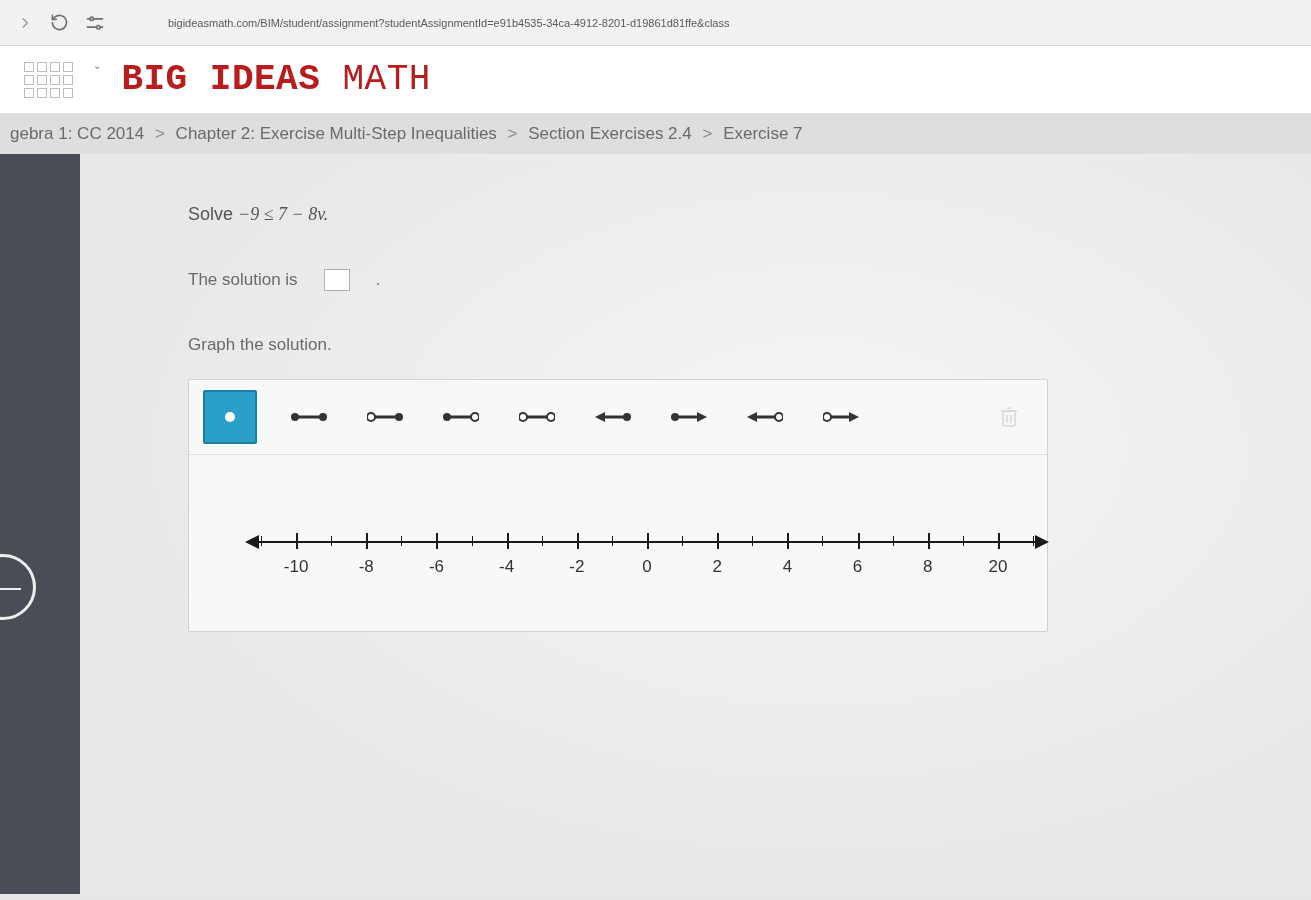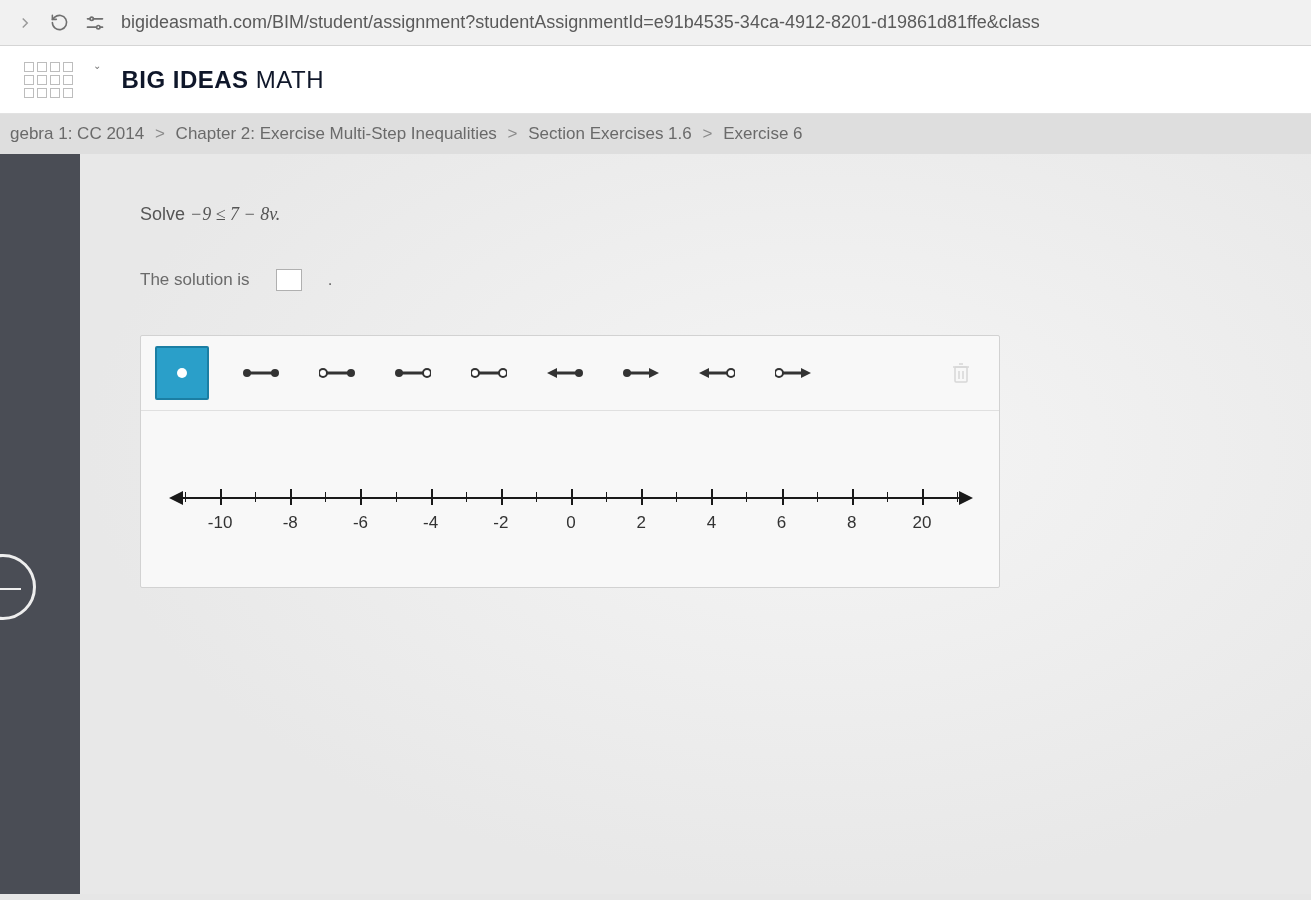--- a/index.html
+++ b/index.html
@@ -14,41 +14,41 @@
   .browser-bar {
     height:46px;
     background:#f1f1f1;
     display:flex;
     align-items:center;
     padding:0 16px;
     gap:16px;
     border-bottom:1px solid #d5d5d5;
   }
   .nav-icon { color:#9a9a9a; font-size:18px; display:inline-flex; }
-  .url { color:#5a5a5a; font-size:18px; white-space:nowrap; overflow:hidden; }
+  .url { color:#5a5a5a; font-size:11px; white-space:nowrap; overflow:hidden;margin-left:47px; }
   
   .header {
     background:#fff;
     display:flex;
     align-items:center;
     padding:10px 24px;
     gap:20px;
     border-bottom:1px solid #e2e2e2;
     height:68px;
   }
   .grid-icon {
     display:grid;
     grid-template-columns:repeat(4,10px);
     grid-template-rows:repeat(3,10px);
     gap:3px;
   }
   .grid-icon span {
     border:1px solid #bdbdbd;
   }
-  .brand { font-family: Liberation Sans, sans-serif; font-size:24px; color:#0f172a; letter-spacing:0.5px; }
+  .brand { font-family: Liberation Mono, monospace; font-size:36px; color:#b91c1c; letter-spacing:0.5px; }
   .brand .b1 { font-weight:800; }
   .brand .b2 { font-weight:400; }
   .dropcaret { font-size:10px; color:#777; align-self:flex-start; margin-top:4px; }
   
   .breadcrumb {
     background:#dedede;
     padding:10px 10px;
     font-size:17px;
     color:#6a6a6a;
     white-space:nowrap;
@@ -79,21 +79,21 @@
   }
   .rail-circle::after {
     content:"";
     position:absolute;
     width:30px; height:2px;
     background:#eee;
     top:31px; left:18px;
   }
   .main {
     flex:1;
-    padding:50px 60px 60px 60px;
+    padding:50px 60px 60px 108px;
     position:relative;
     background:radial-gradient(ellipse at 60% 40%, #f5f5f5 0%, #e8e8e8 70%);
   }
   .prompt {
     font-size:18px; color:#555; margin-bottom:44px;
   }
   .prompt .math { font-family:Georgia,serif; font-style:italic; }
   .answer-line { font-size:17px; color:#6a6a6a; display:flex; align-items:center; gap:26px; margin-bottom:44px; }
   .answer-box {
     width:26px; height:22px;
@@ -141,20 +141,21 @@
     background:#2a9fc9;
     border:2px solid #1b7ea3;
     width:54px; height:54px;
   }
   .trash {
     margin-left:auto;
     opacity:.2;
   }
   .numberline-area {
     padding:56px 30px 40px 30px;
+    margin-left:28px;
   }
   .numberline {
     position:relative;
     width:800px;
     height:80px;
   }
   .nl-line {
     position:absolute;
     top:30px; left:0; right:0;
     height:2px; background:#1a1a1a;
@@ -227,23 +228,23 @@
   <div class="brand">
     <span class="b1">BIG IDEAS</span><span class="b2"> MATH</span>
   </div>
 </div>
 
 <div class="breadcrumb">
   <span>gebra 1: CC 2014</span>
   <span class="sep">&gt;</span>
   <span>Chapter 2: Exercise Multi-Step Inequalities</span>
   <span class="sep">&gt;</span>
-  <span>Section Exercises 1.6</span>
+  <span>Section Exercises 2.4</span>
   <span class="sep">&gt;</span>
-  <span>Exercise 6</span>
+  <span>Exercise 7</span>
 </div>
 
 <div class="content-area">
   <div class="rail">
     <div class="rail-circle"></div>
   </div>
 
   <div class="q-badge">9</div>
 
   <div class="main">
@@ -252,20 +253,21 @@
       <span>Solve </span>
       <span class="math">−9 ≤ 7 − 8v.</span>
     </div>
 
     <div class="answer-line">
       <span>The solution is </span>
       <span class="answer-box"></span>
       <span>.</span>
     </div>
 
+    <div class="graph-label">Graph the solution.</div>
 
     <div class="panel">
       <div class="toolbar">
 
         <div class="tool selected">
           <svg width="20" height="20">
               <circle cx="10" cy="10" r="5" fill="#fff"></circle>
             </svg>
         </div>
         <div class="tool">

